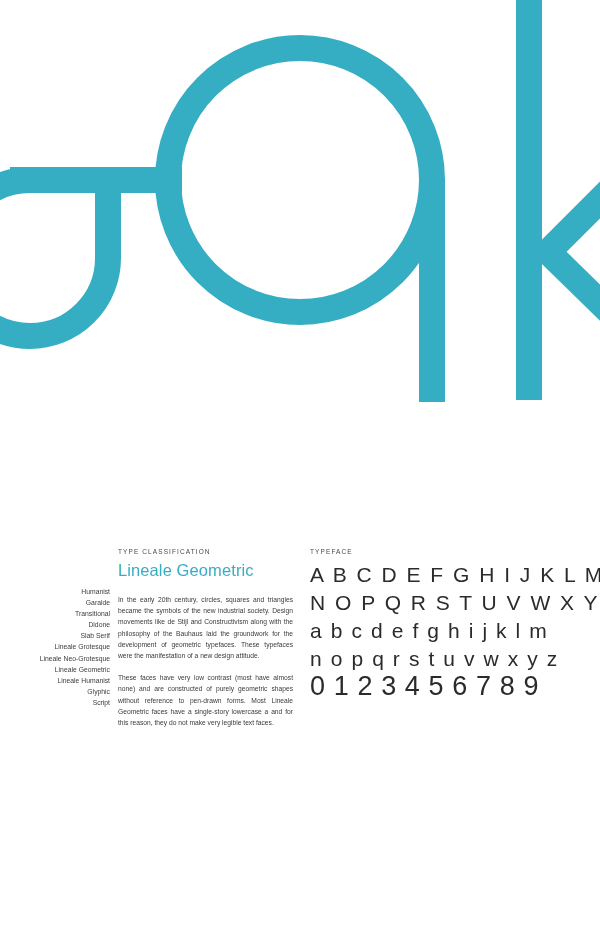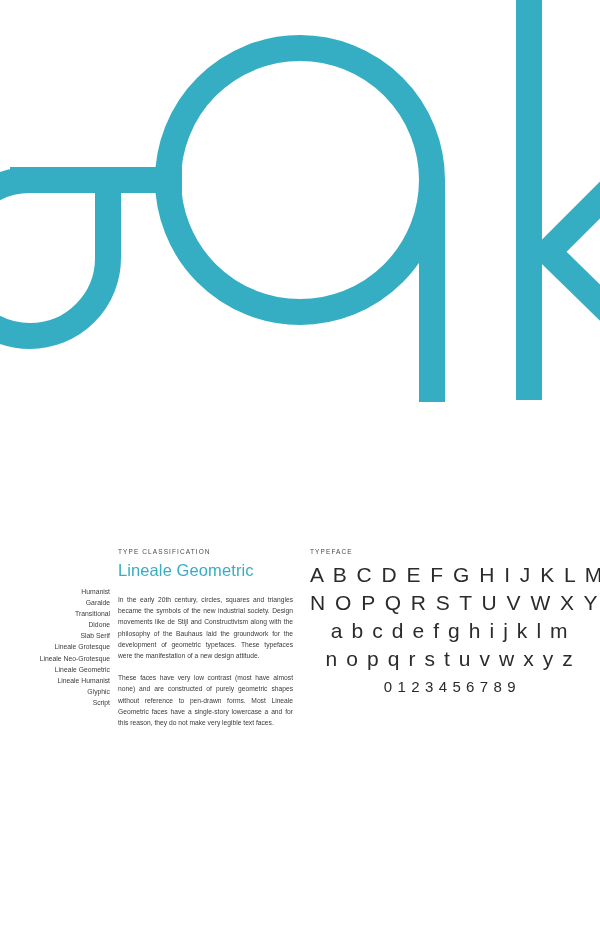--- a/index.html
+++ b/index.html
@@ -90,38 +90,37 @@
   #typeface {
     position: absolute;
     left: 310px;
     top: 8px;
     width: 280px;
   }
   .specimen {
     color: #2b2b2b;
     font-family: "Liberation Sans", sans-serif;
     font-weight: normal;
-    text-align: center;
   }
   .specimen .row {
     white-space: nowrap;
     margin-bottom: 1px;
   }
   .specimen .upper {
     font-size: 21px;
     letter-spacing: 2.0px;
     line-height: 27px;
   }
   .specimen .lower {
     font-size: 21px;
     letter-spacing: 1.6px;
     line-height: 27px;
   }
   .specimen .digits {
-    font-size: 15px;
+    font-size: 27px;
     letter-spacing: 0.6px;
     line-height: 27px;
   }
 </style>
 </head>
 <body>
 
 <div id="hero">
   <svg width="600" height="500" viewBox="0 0 600 500" xmlns="http://www.w3.org/2000/svg">
 

